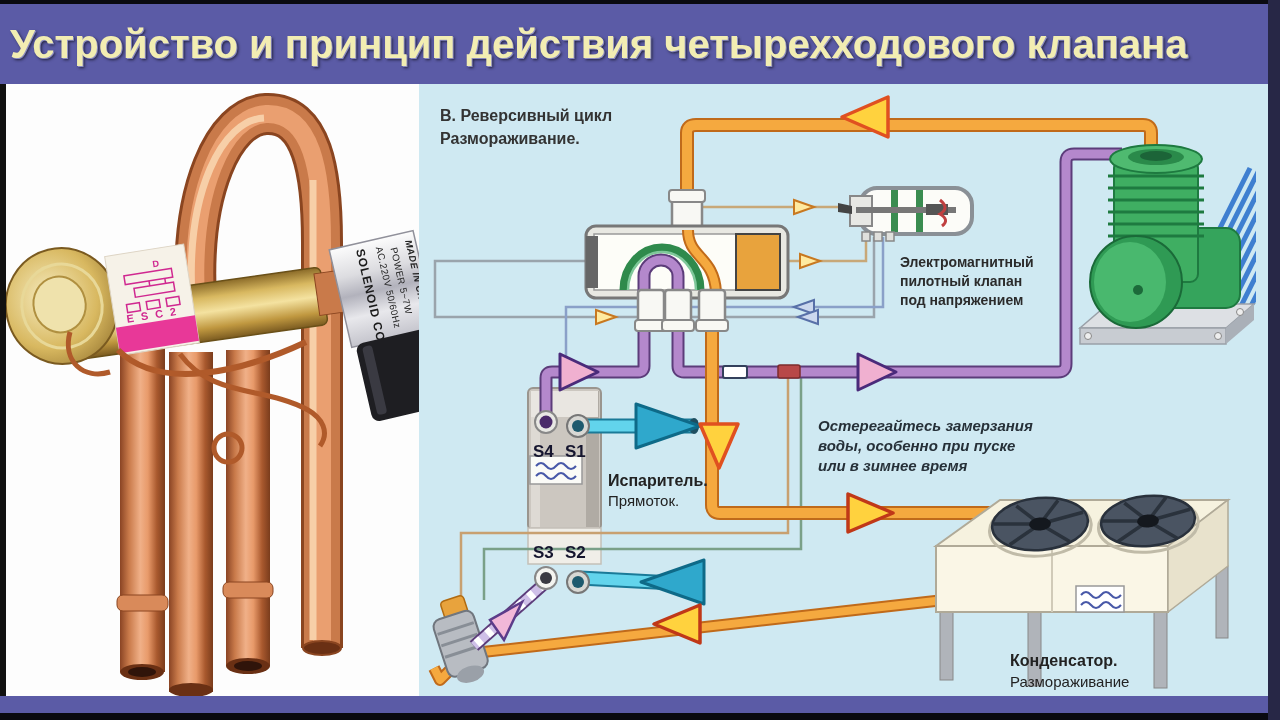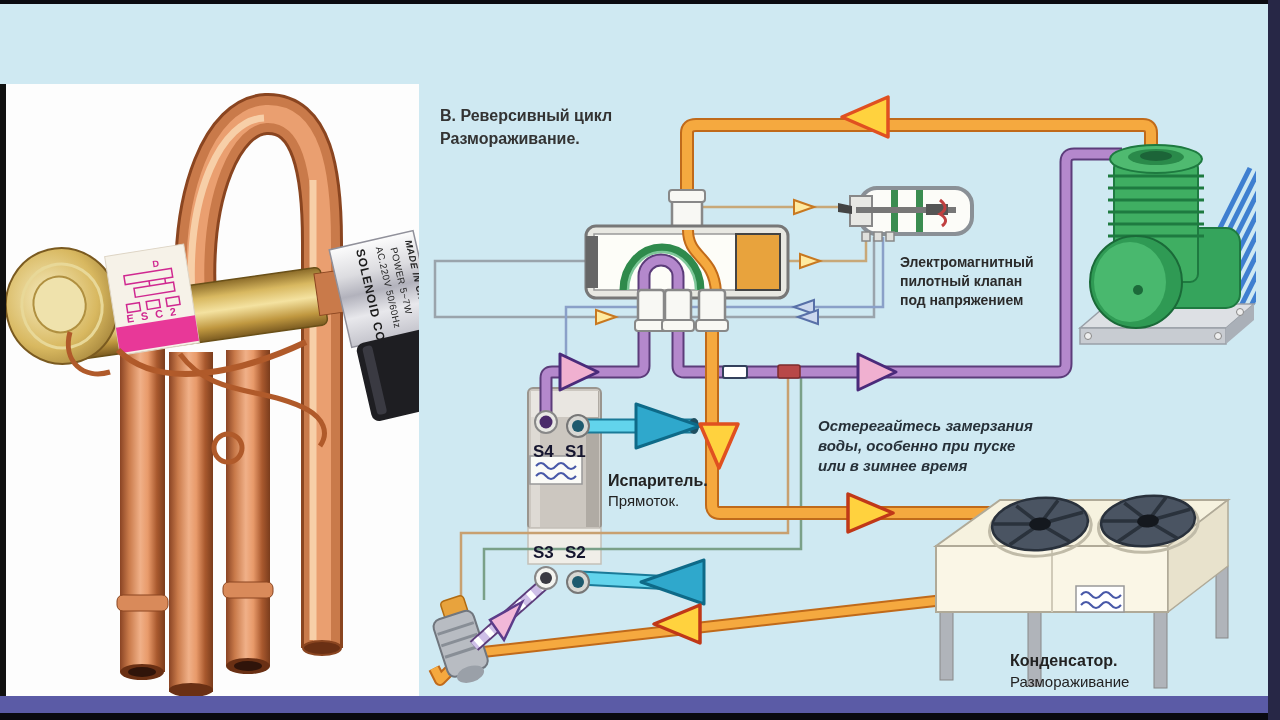--- a/index.html
+++ b/index.html
@@ -28,20 +28,23 @@
   .coil-big{font-size:12px;font-weight:bold;fill:#1a1a1a;letter-spacing:1px;}
   .coil-sm{font-size:9.5px;fill:#222222;letter-spacing:.5px;}
   .sticker{font-size:11px;font-weight:bold;fill:#d02890;letter-spacing:2px;}
   .sticker-d{font-size:9px;font-weight:bold;fill:#d02890;}
 </style>
 </head>
 <body>
 
 <div class="stage">
   <div class="border-top"></div>
+  <div class="header">
+    <h1>Устройство и принцип действия четырехходового клапана</h1>
+  </div>
 
   <div class="photo-panel">
   <svg width="425" height="612" viewBox="6 84 425 612">
     <defs>
       <linearGradient id="copperH" x1="0" y1="0" x2="1" y2="0">
         <stop offset="0" stop-color="#8a4424"></stop>
             <stop offset=".2" stop-color="#c97a4a"></stop>
         <stop offset=".45" stop-color="#f0b088"></stop>
             <stop offset=".62" stop-color="#e89a6a"></stop>
         <stop offset=".82" stop-color="#a9592e"></stop>

